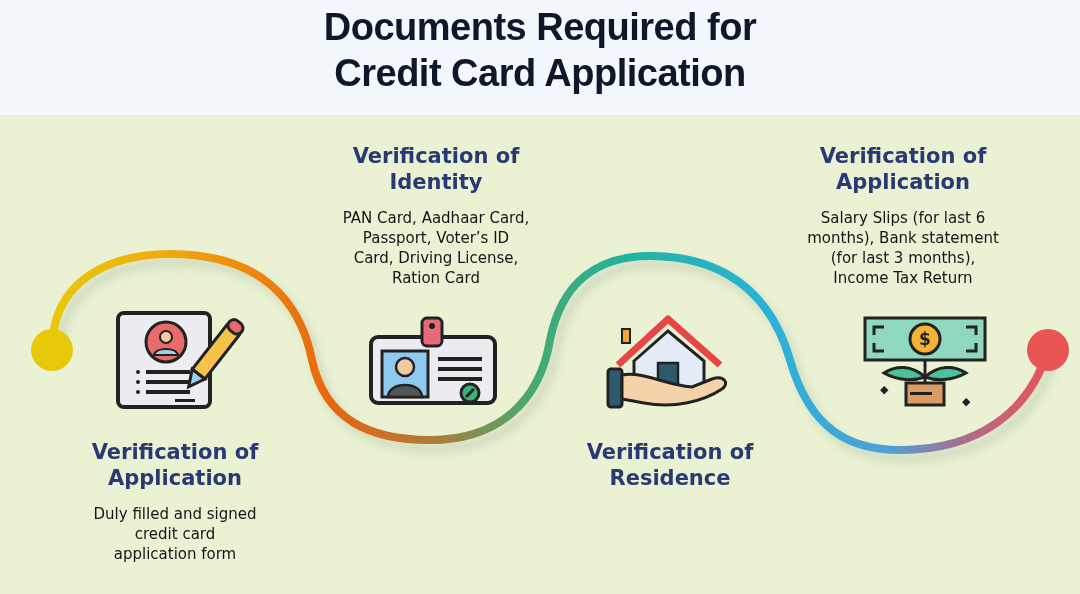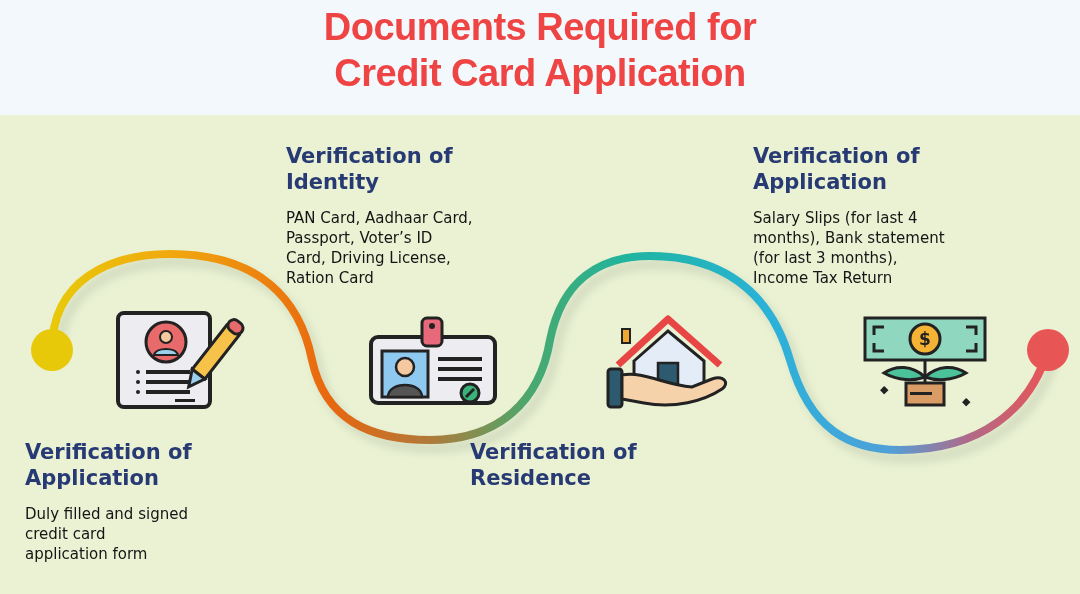--- a/index.html
+++ b/index.html
@@ -7,29 +7,29 @@
     width: 1080px; height: 594px; overflow: hidden; position: relative;
     background: #eaf2d3;
     font-family: "Liberation Sans", "DejaVu Sans", sans-serif;
   }
   .header {
     position: absolute; left: 0; top: 0; width: 1080px; height: 115px;
     background: #f3f8fd;
   }
   .title {
     position: absolute; left: 0; top: 4px; width: 1080px; text-align: center;
-    font-size: 38px; line-height: 46px; font-weight: bold; color: #ef4444;
+    font-size: 38px; line-height: 46px; font-weight: bold; color: #0f172a;
     letter-spacing: -0.5px;
   }
   .main {
     position: absolute; left: 0; top: 115px; width: 1080px; height: 479px;
     background: #eaf2d3;
   }
   svg.path { position: absolute; left: 0; top: 0; }
-  .block { position: absolute; text-align: left; }
+  .block { position: absolute; text-align: center; }
   .block .head {
     font-family: "DejaVu Sans", sans-serif; font-weight: bold;
     color: #283a73; font-size: 21px; line-height: 26px; white-space: pre-line;
   }
   .block .body {
     font-family: "DejaVu Sans", sans-serif; color: #151515;
     font-size: 15px; line-height: 20px; margin-top: 13px; white-space: pre-line;
   }
   .icon { position: absolute; }
 </style>
@@ -128,21 +128,21 @@
 Identity</div>
     <div class="body">PAN Card, Aadhaar Card,
 Passport, Voter’s ID
 Card, Driving License,
 Ration Card</div>
   </div>
 
   <div class="block" style="left:753px;top:28px;width:300px;">
     <div class="head">Verification of
 Application</div>
-    <div class="body">Salary Slips (for last 4
+    <div class="body">Salary Slips (for last 6
 months), Bank statement
 (for last 3 months),
 Income Tax Return</div>
   </div>
 
   <div class="block" style="left:25px;top:324px;width:300px;">
     <div class="head">Verification of
 Application</div>
     <div class="body">Duly filled and signed
 credit card

